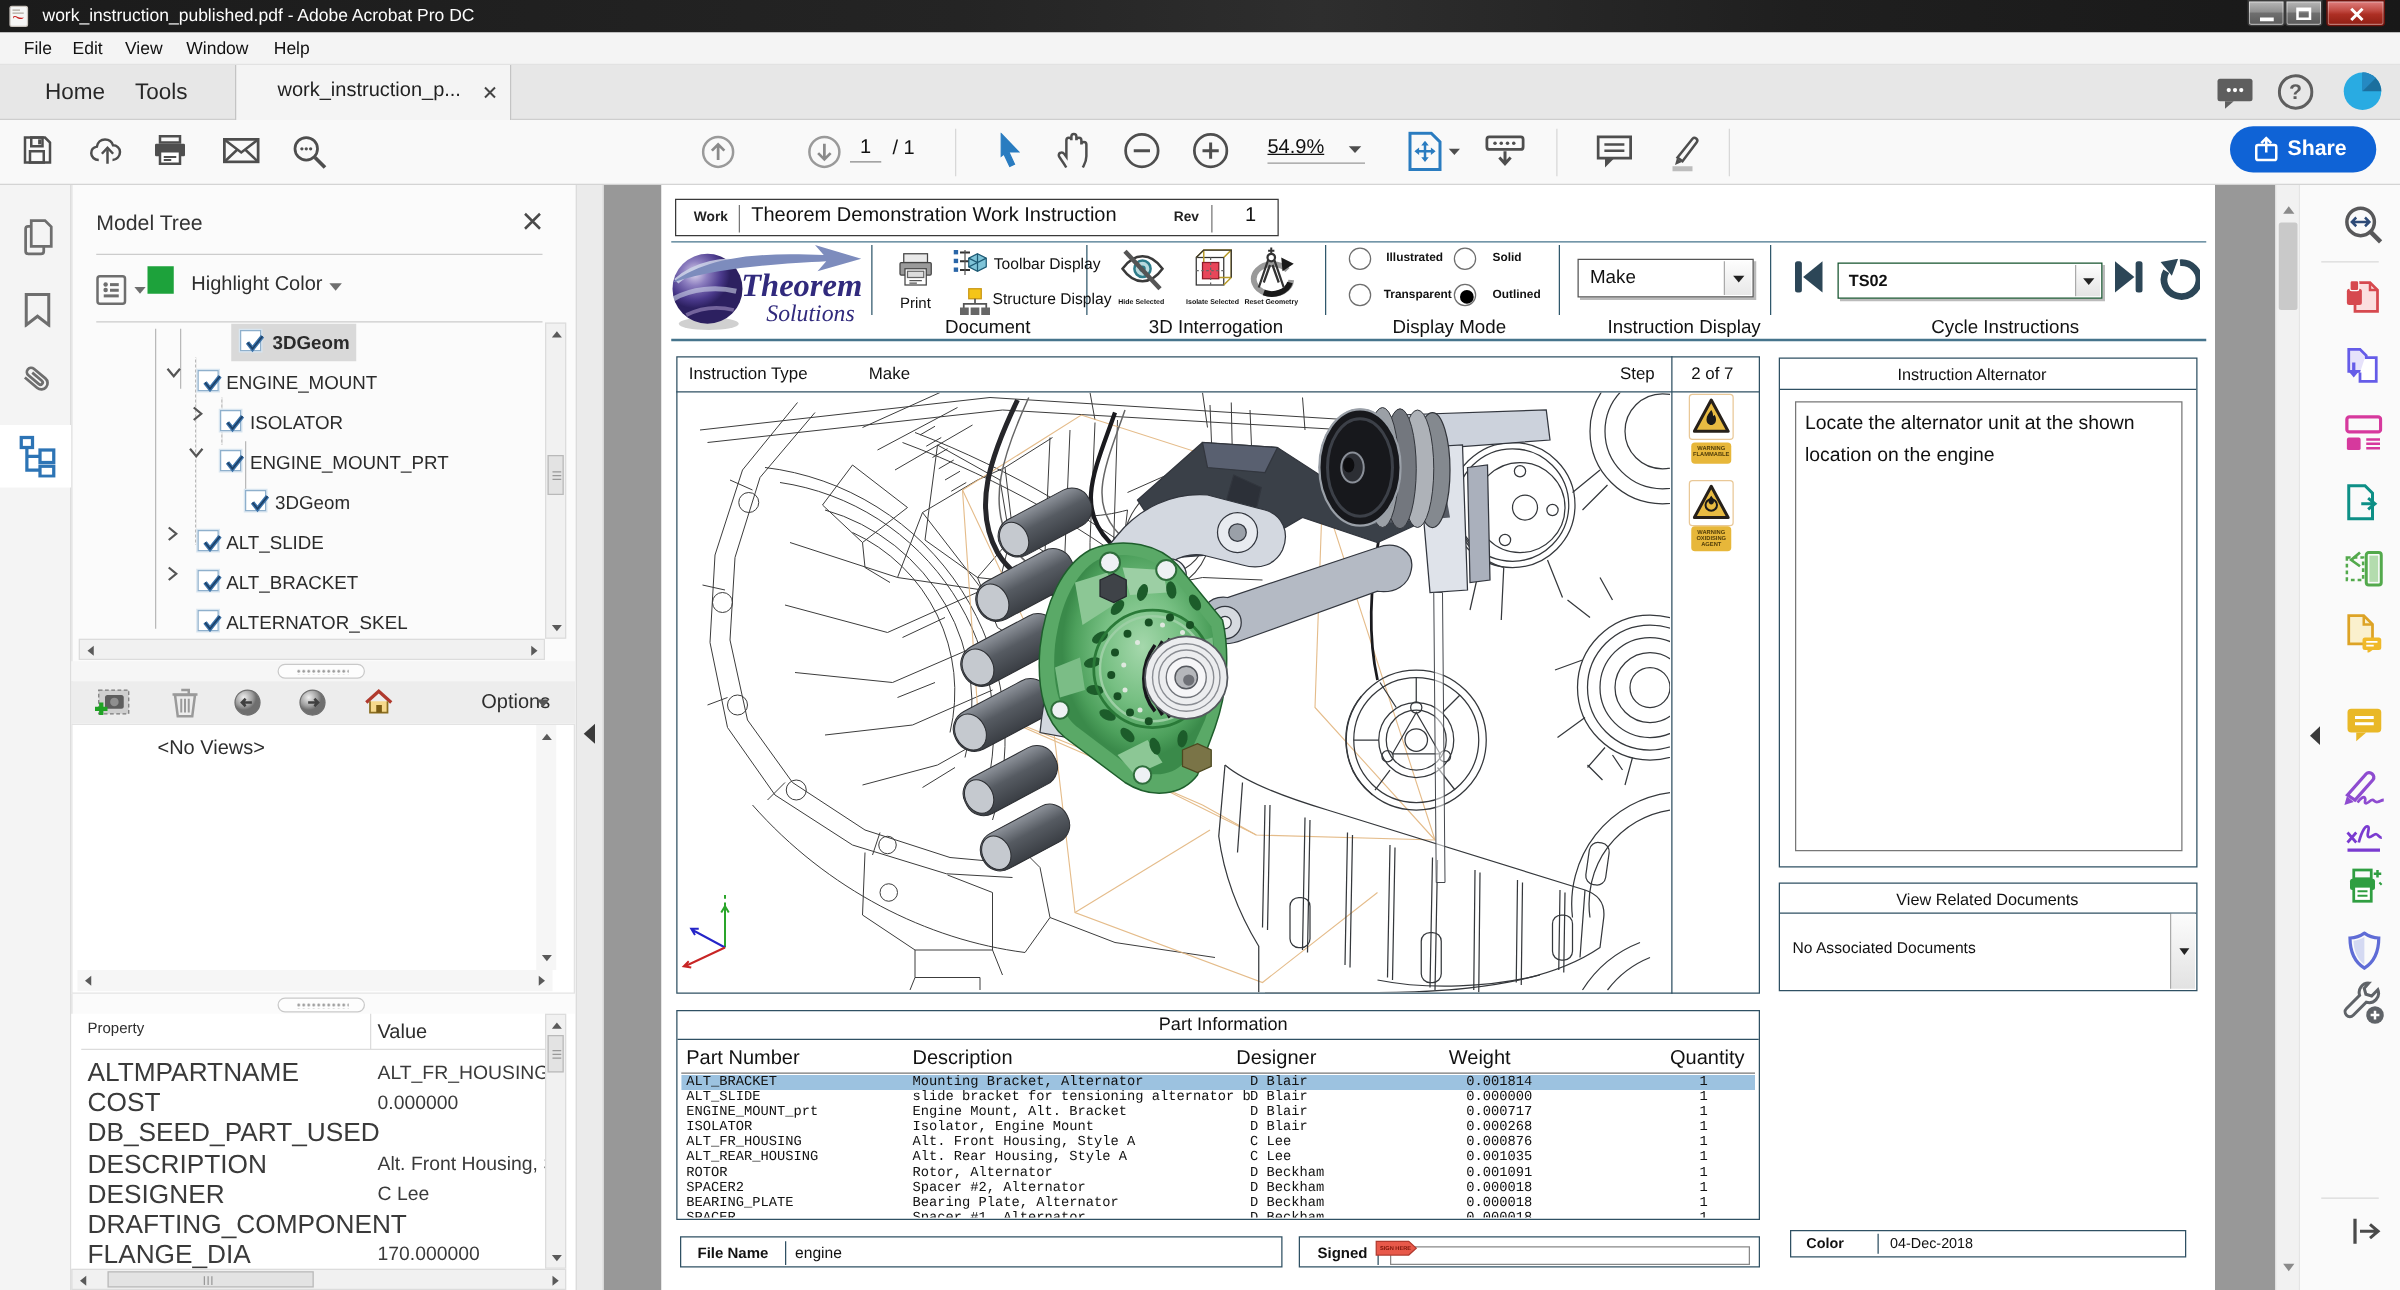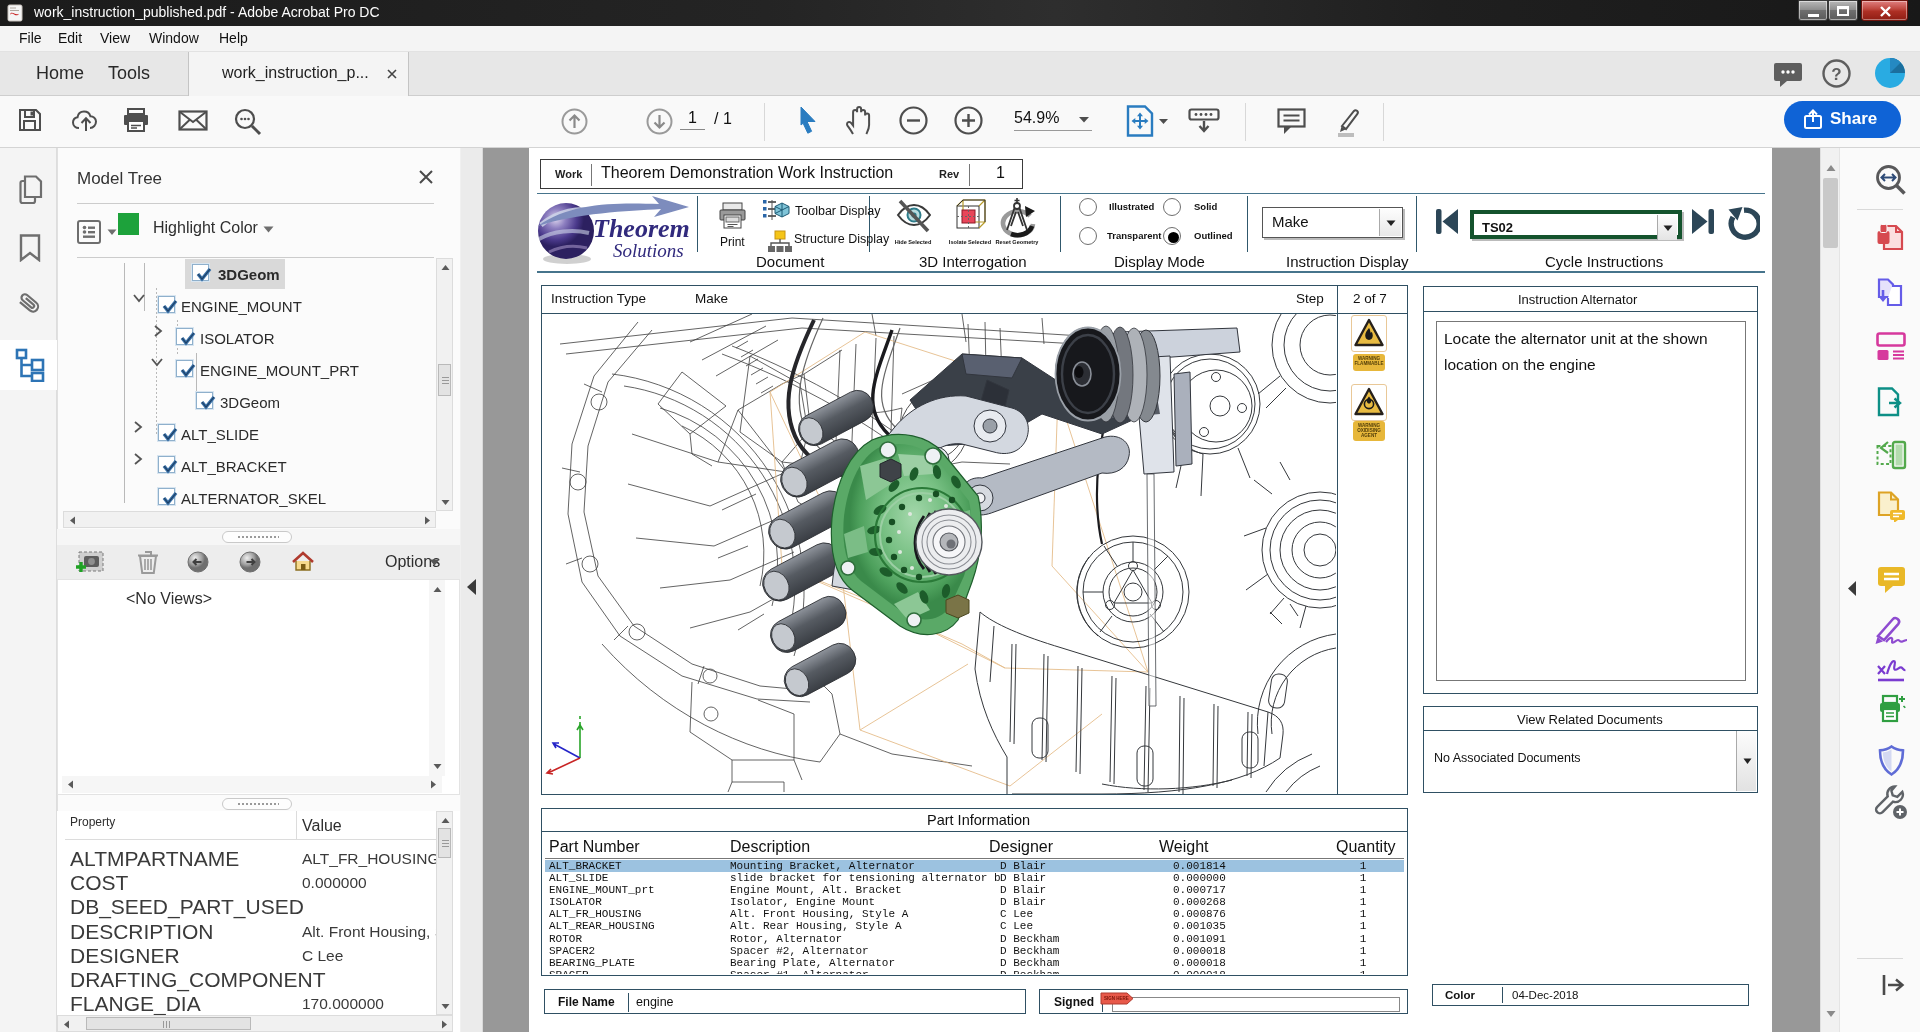--- a/index.html
+++ b/index.html
@@ -157,21 +157,21 @@
       </svg>
 
     <svg class="abs" style="left:899px;top:10px" width="29" height="29" viewBox="0 0 29 29">
         <circle cx="14.5" cy="14.5" r="13" fill="none" stroke="#4e4e4e" stroke-width="2.2"></circle>
         <path d="M8 14.5h13" stroke="#4e4e4e" stroke-width="2.4"></path>
       </svg>
     <svg class="abs" style="left:954px;top:10px" width="29" height="29" viewBox="0 0 29 29">
         <circle cx="14.5" cy="14.5" r="13" fill="none" stroke="#4e4e4e" stroke-width="2.2"></circle>
         <path d="M8 14.5h13M14.5 8v13" stroke="#4e4e4e" stroke-width="2.4"></path>
       </svg>
-    <span class="abs" style="left:1014px;top:13px;font-size:16px;color:#111;border-bottom:1px solid #999;padding-bottom:3px;width:78px;">54.9%</span>
+    <span class="abs" style="left:1014px;top:13px;font-size:16px;color:#111;border-bottom:1px solid #999;padding-bottom:3px;width:78px;text-decoration:underline;">54.9%</span>
     <svg class="abs" style="left:1078px;top:20px" width="12" height="8" viewBox="0 0 12 8">
         <path d="M1 1l5 5.4L11 1z" fill="#4e4e4e"></path>
       </svg>
 
     <svg class="abs" style="left:1126px;top:9px" width="28" height="32" viewBox="0 0 28 32">
         <path d="M2 1.5h17l7 7v22H2z" fill="none" stroke="#2a7cc0" stroke-width="2.4"></path>
         <path d="M14 9v14M7 16h14" stroke="#2a7cc0" stroke-width="2"></path>
         <path d="M14 7.5l-3 3.8h6zM14 24.5l-3-3.8h6zM5.5 16l3.8-3v6zM22.5 16l-3.8-3v6z" fill="#2a7cc0"></path>
       </svg>
     <svg class="abs" style="left:1158px;top:22px" width="11" height="8" viewBox="0 0 11 8">
@@ -601,21 +601,21 @@
             <path d="M0.5 0.5l4.5 5.5L9.5 0.5z" fill="#222"></path>
           </svg>
         </div>
     </div>
     <span class="lbl" style="left:757px;top:105px;font-size:15px;color:#111">Instruction Display</span>
 
     <svg class="abs" style="left:906px;top:60px" width="24" height="27" viewBox="0 0 24 27">
         <rect x="1" y="1" width="5.5" height="25" rx="2" fill="#2c4657"></rect>
         <path d="M23 1v25L7.5 13.5z" fill="#2c4657"></path>
       </svg>
-    <div class="abs" style="left:941px;top:62px;width:212px;height:29px;border:4px solid #14532d;background:#fff;box-shadow:2px 2px 0 #bbb">
+    <div class="abs" style="left:941px;top:62px;width:212px;height:29px;border:1px solid #14532d;background:#fff;box-shadow:2px 2px 0 #bbb">
       <span class="lbl" style="left:8px;top:6px;font-size:13px;font-weight:bold;color:#111">TS02</span>
       <div class="abs" style="right:1px;top:1px;width:20px;height:25px;background:linear-gradient(#fdfdfd,#e4e4e4);border-left:1px solid #aaa">
           <svg class="abs" style="left:5px;top:10px" width="10" height="7" viewBox="0 0 10 7">
             <path d="M0.5 0.5l4.5 5.5L9.5 0.5z" fill="#222"></path>
           </svg>
         </div>
     </div>
     <svg class="abs" style="left:1162px;top:60px" width="24" height="27" viewBox="0 0 24 27">
         <path d="M1 1v25l15.5-12.5z" fill="#2c4657"></path>
         <rect x="17.5" y="1" width="5.5" height="25" rx="2" fill="#2c4657"></rect>

